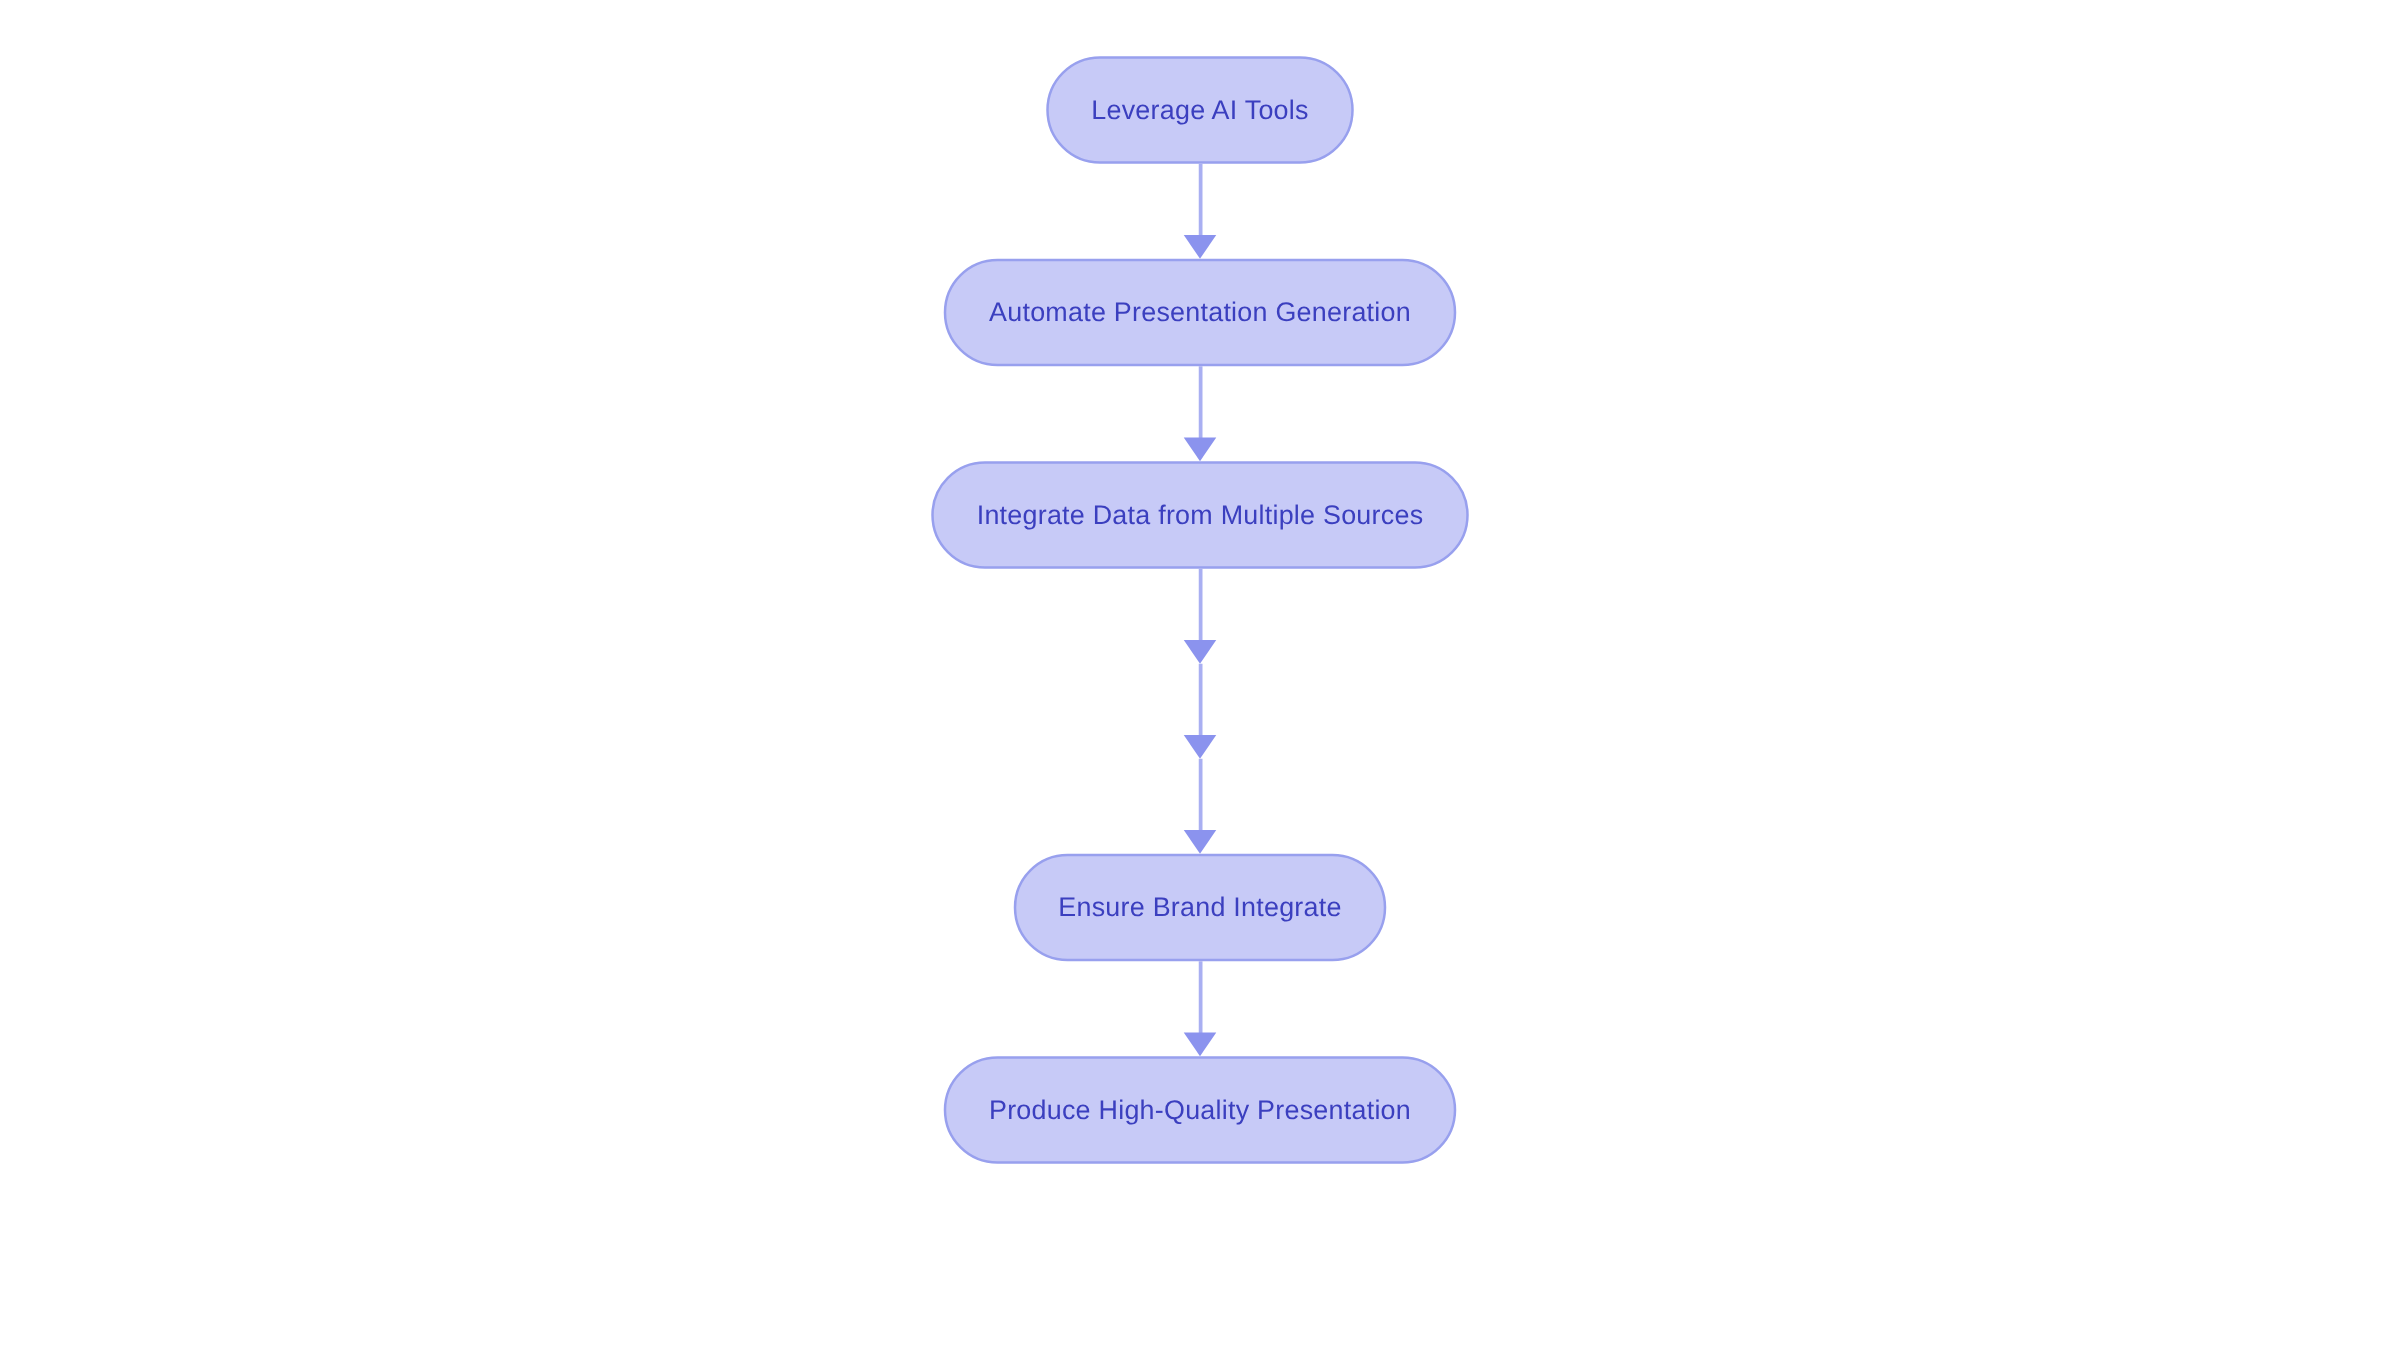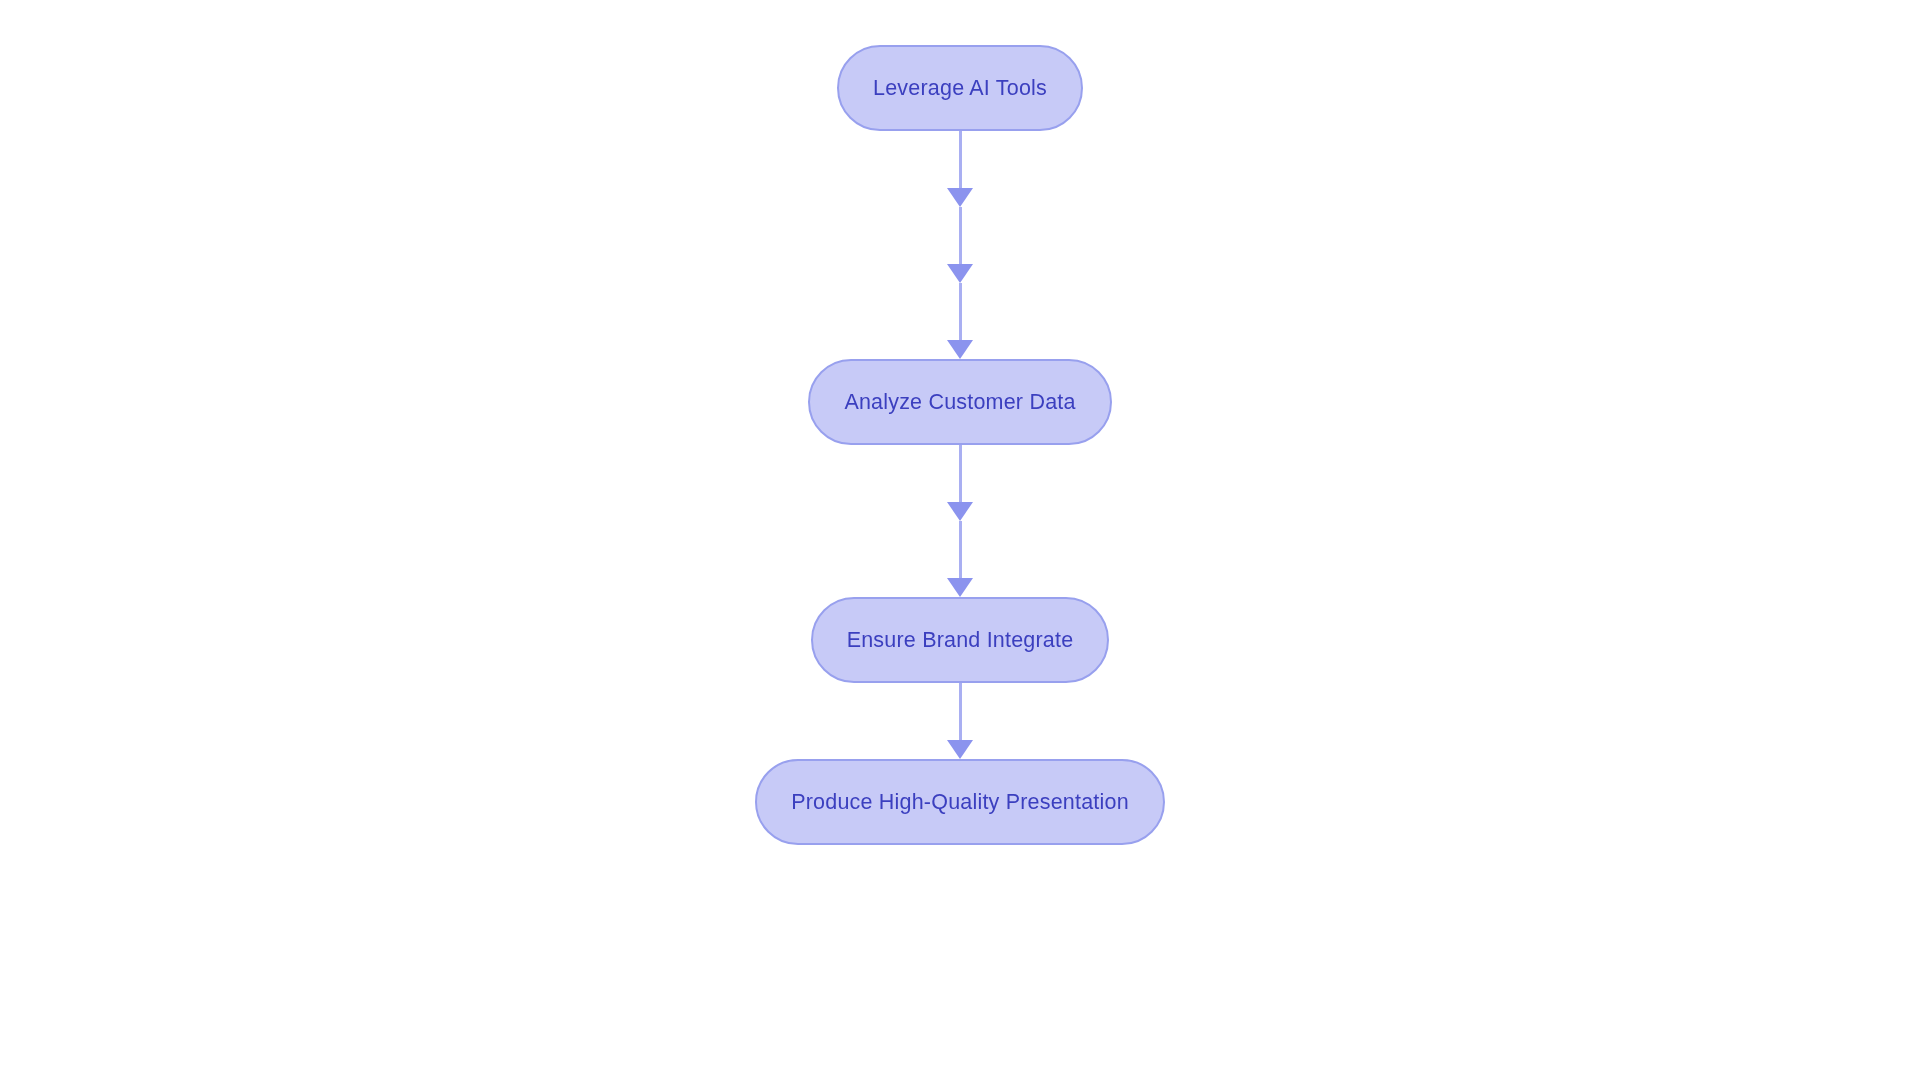--- a/index.html
+++ b/index.html
@@ -69,35 +69,38 @@
 
     <div class="node">
       <span>Leverage AI Tools</span>
     </div>
 
     <div class="connector">
       <div class="line"></div>
       <div class="head"></div>
     </div>
 
-
-    <div class="connector">
-      <div class="line"></div>
-      <div class="head"></div>
+    <div class="node">
+      <span>Automate Presentation Generation</span>
     </div>
-
 
     <div class="connector">
       <div class="line"></div>
       <div class="head"></div>
     </div>
 
     <div class="node">
-      <span>Analyze Customer Data</span>
+      <span>Integrate Data from Multiple Sources</span>
     </div>
+
+    <div class="connector">
+      <div class="line"></div>
+      <div class="head"></div>
+    </div>
+
 
     <div class="connector">
       <div class="line"></div>
       <div class="head"></div>
     </div>
 
 
     <div class="connector">
       <div class="line"></div>
       <div class="head"></div>

